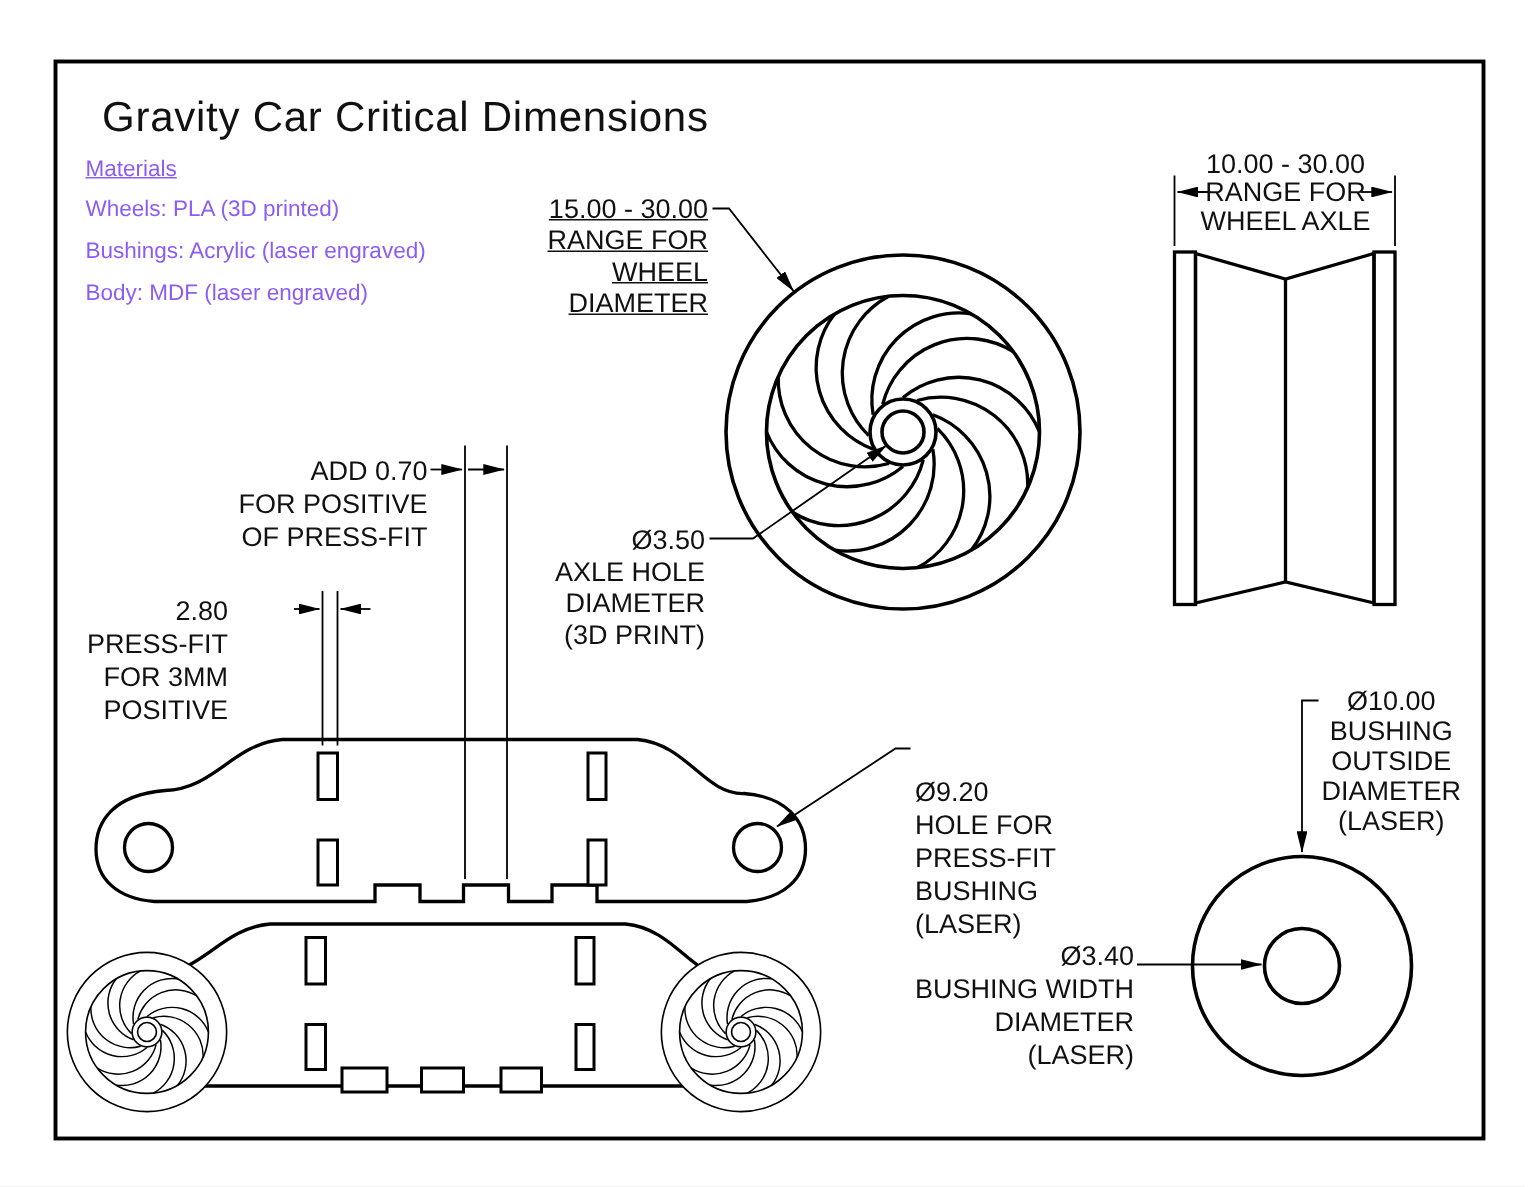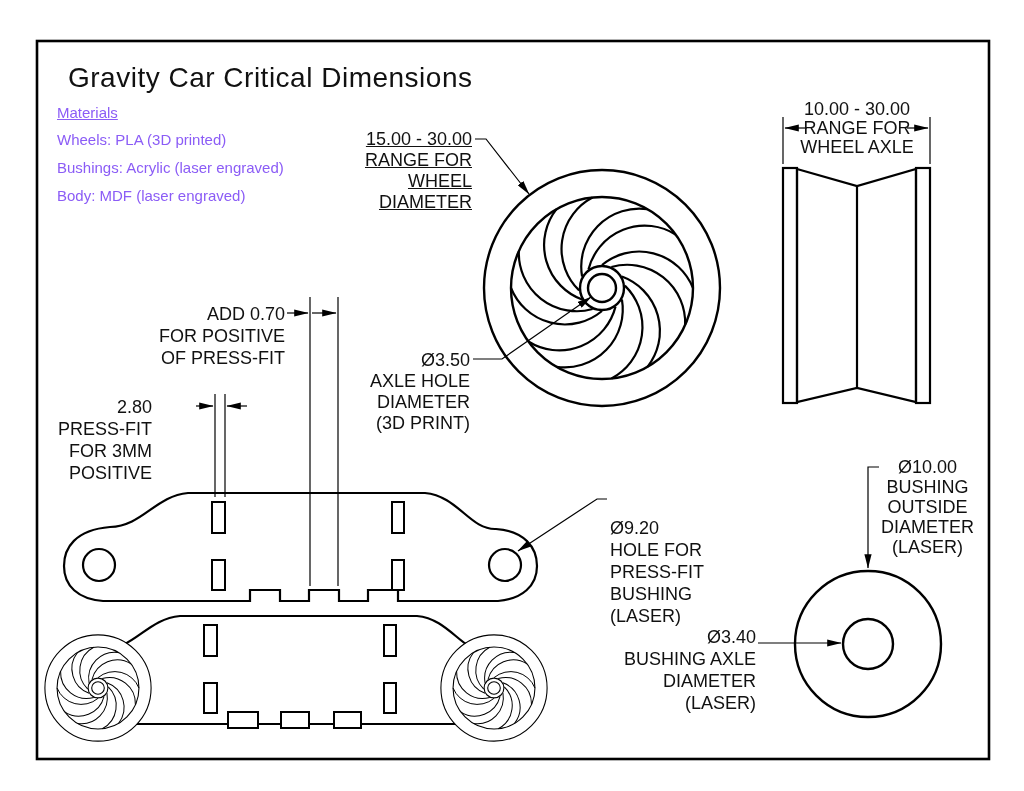--- a/index.html
+++ b/index.html
@@ -197,18 +197,18 @@
   <div class="note l lh20" style="left:881px;top:457px;">
     <div>Ø10.00</div>
     <div>BUSHING</div>
     <div>OUTSIDE</div>
     <div>DIAMETER</div>
     <div>(LASER)</div>
   </div>
 
   <div class="note r lh22" style="right:268px;top:626px;">
     <div>Ø3.40</div>
-    <div>BUSHING AXLE</div>
+    <div>BUSHING WIDTH</div>
     <div>DIAMETER</div>
     <div>(LASER)</div>
   </div>
 
 </div>
 
 </body></html>

